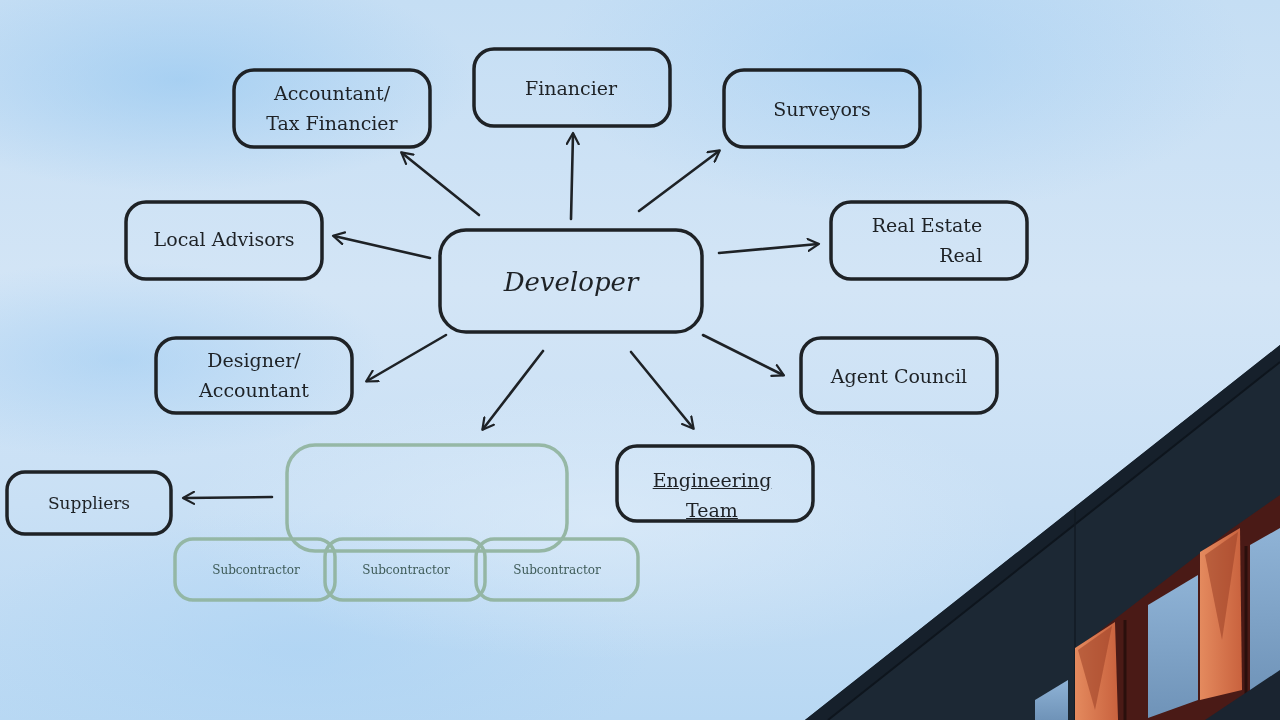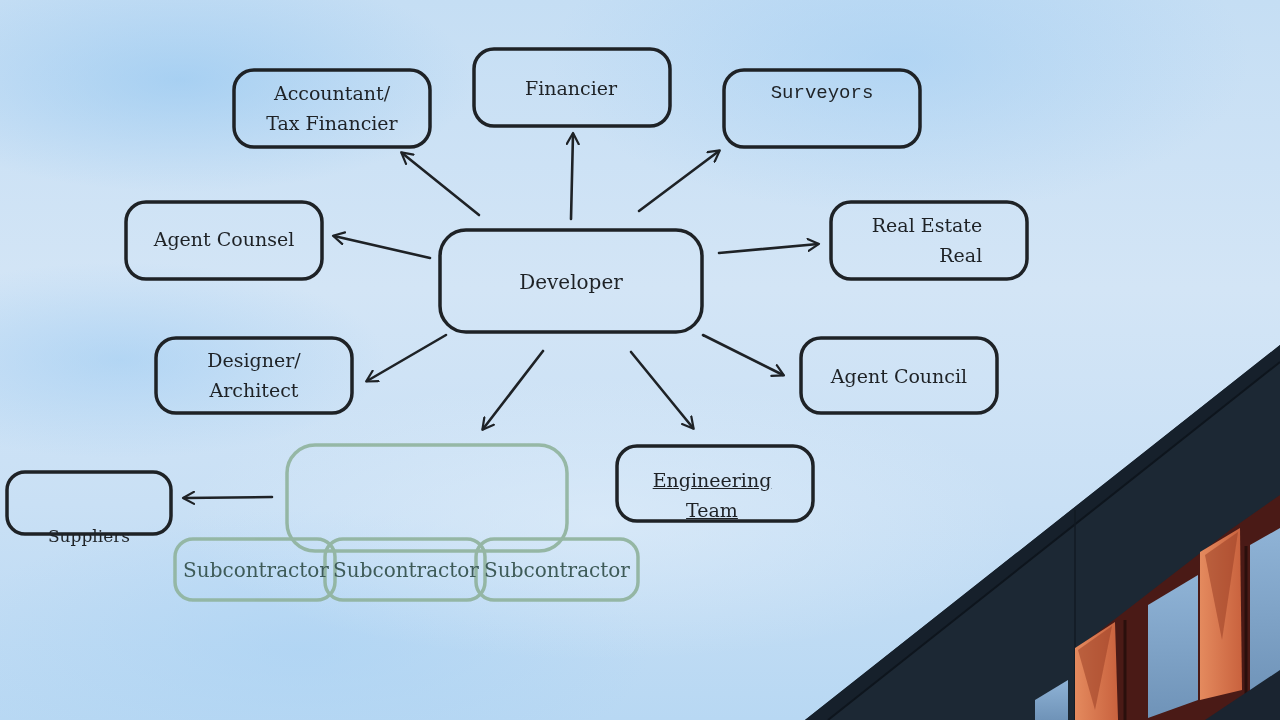--- a/index.html
+++ b/index.html
@@ -16,25 +16,25 @@
       radial-gradient(ellipse 600px 200px at 600px 520px, rgba(225,238,250,0.6), rgba(225,238,250,0) 70%),
       radial-gradient(ellipse 500px 200px at 300px 650px, rgba(170,210,244,0.6), rgba(170,210,244,0) 70%),
       linear-gradient(180deg, #c5def4 0%, #d3e5f6 40%, #c9e0f5 70%, #b8d8f3 100%);
   }
   svg.diagram { position: absolute; left: 0; top: 0; }
   .node-label {
     position: absolute; text-align: center; color: #1e2226;
     line-height: 30px; white-space: nowrap;
     transform: translate(-50%, -50%);
   }
-  .node-label.big { font-size: 20px; line-height: 32px; }
+  .node-label.big { font-size: 26px; line-height: 32px; font-style: italic; }
   .node-label.mid { font-size: 19px; }
   .node-label.small { font-size: 17px; line-height: 30px; }
   .node-label.green { color: #3e5b58; font-size: 20px; line-height: 30px; }
-  .node-label.green-small { color: #3e5b58; font-size: 20px; }
+  .node-label.green-small { color: #3e5b58; font-size: 12px; }
 </style>
 </head>
 <body>
 
 <div class="canvas"></div>
 
 <svg class="diagram" width="1280" height="720" viewBox="0 0 1280 720">
   <defs>
     <linearGradient id="glass" x1="0" y1="0" x2="0" y2="1">
       <stop offset="0" stop-color="#8fb3d6"></stop>
@@ -124,41 +124,41 @@
 
 <div class="node-label big" style="left:571px; top:282px;">Developer</div>
 
 <div class="node-label mid" style="left:332px; top:108px;">
   <div>Accountant/</div>
   <div>Tax Financier</div>
 </div>
 
 <div class="node-label mid" style="left:571px; top:88px;text-align:right;">Financier</div>
 
-<div class="node-label mid" style="left:822px; top:93px;font-family:Liberation Mono, monospace;">Surveyors</div>
+<div class="node-label mid" style="left:822px; top:109px;">Surveyors</div>
 
-<div class="node-label mid" style="left:224px; top:239px;">Agent Counsel</div>
+<div class="node-label mid" style="left:224px; top:239px;">Local Advisors</div>
 
 <div class="node-label mid" style="left:927px; top:240px;text-align:right;">
   <div>Real Estate</div>
   <div>Real</div>
 </div>
 
 <div class="node-label mid" style="left:254px; top:375px;">
   <div>Designer/</div>
-  <div>Architect</div>
+  <div>Accountant</div>
 </div>
 
 <div class="node-label mid" style="left:899px; top:376px;">Agent Council</div>
 
 <div class="node-label mid" style="left:712px; top:495px;text-decoration:underline;">
   <div>Engineering</div>
   <div>Team</div>
 </div>
 
 <div class="node-label green" style="left:430px; top:491px;">
 </div>
 
-<div class="node-label small" style="left:89px; top:503px;margin-top:33px;">Suppliers</div>
+<div class="node-label small" style="left:89px; top:503px;">Suppliers</div>
 
 <div class="node-label green-small" style="left:256px; top:570px;">Subcontractor</div>
 <div class="node-label green-small" style="left:406px; top:570px;">Subcontractor</div>
 <div class="node-label green-small" style="left:557px; top:570px;">Subcontractor</div>
 
 </body></html>

